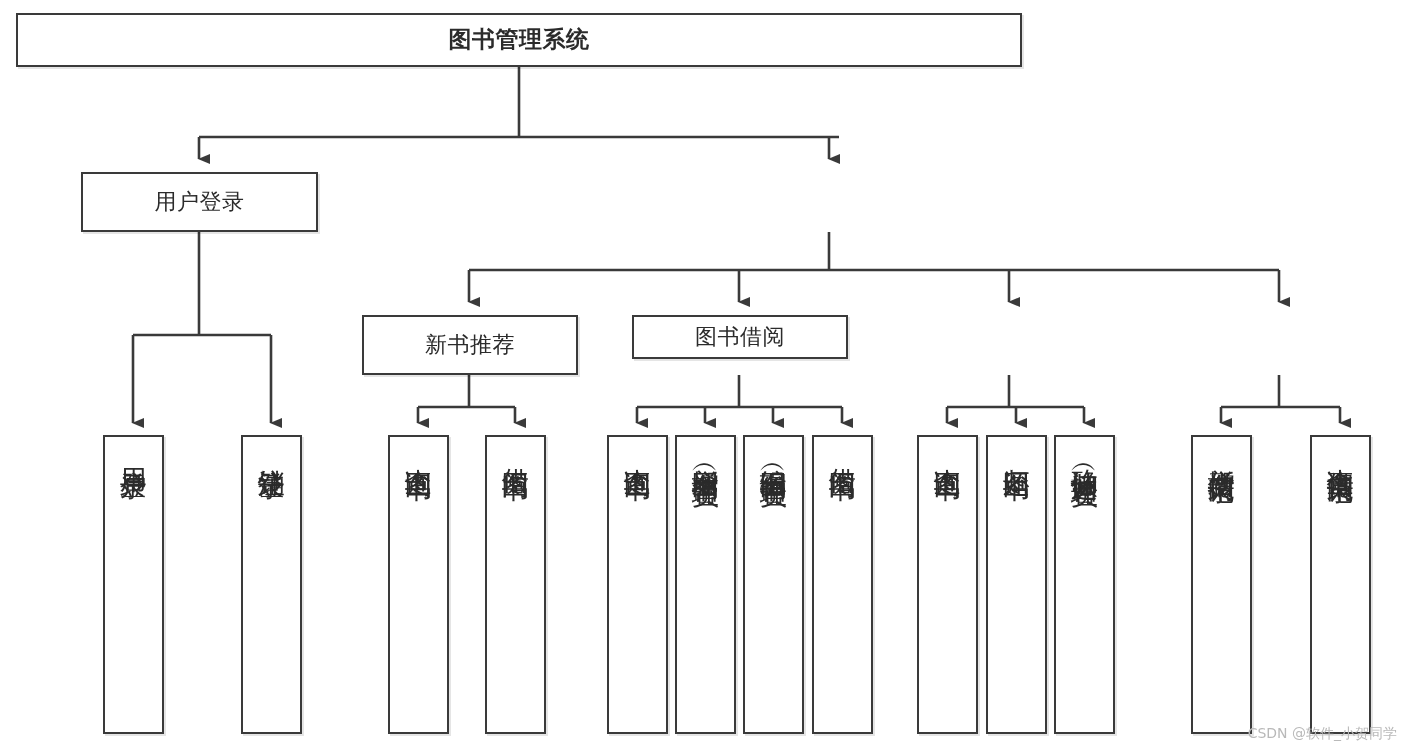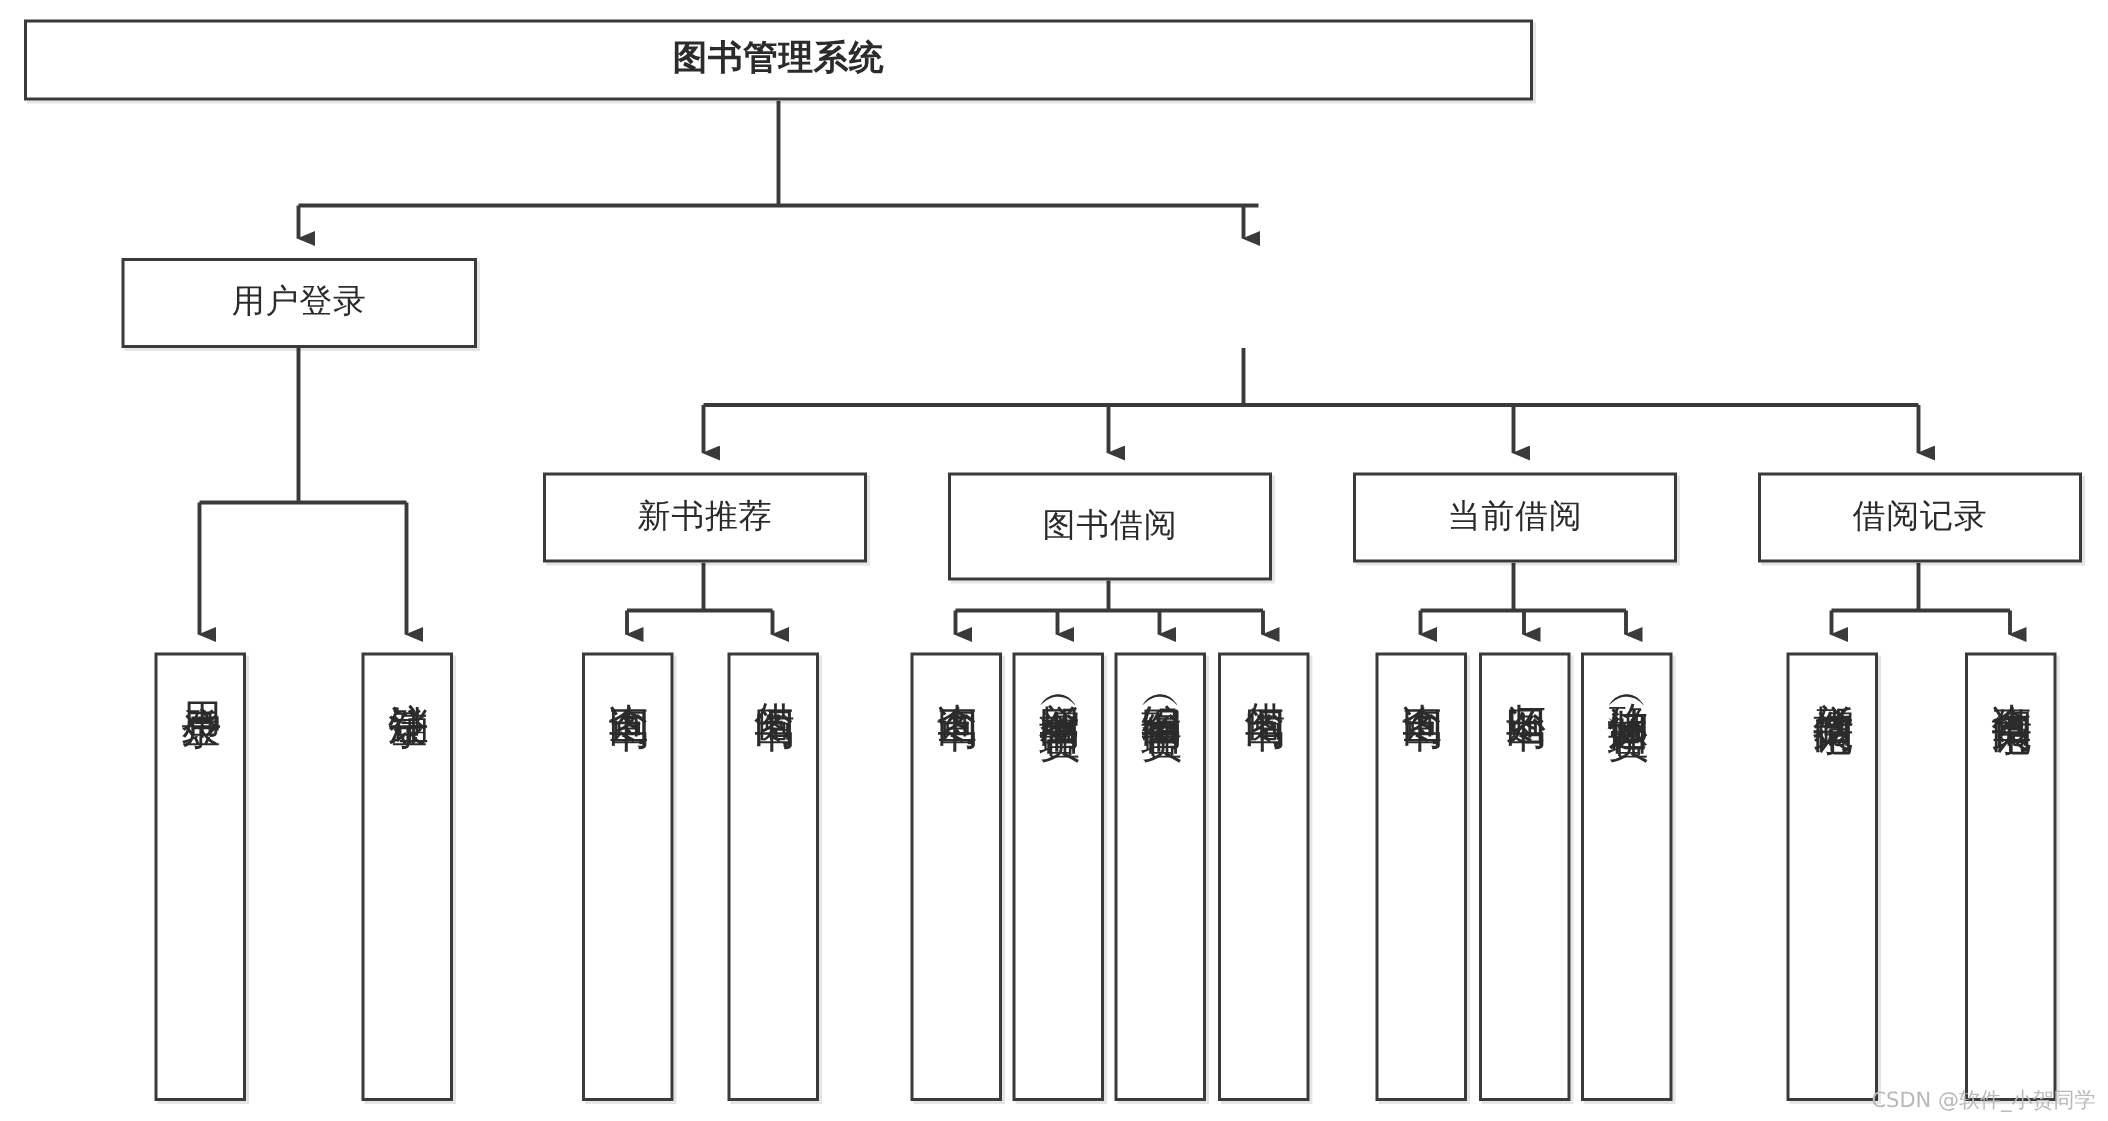--- a/index.html
+++ b/index.html
@@ -117,28 +117,22 @@
     <span class="lbl">图书管理系统</span>
   </div>
 
   <div class="node h" style="left:81px;top:172px;width:237px;height:60px;">
     <span class="lbl">用户登录</span>
   </div>
 
   <div class="node h" style="left:362px;top:315px;width:216px;height:60px;">
     <span class="lbl">新书推荐</span>
   </div>
-  <div class="node h" style="left:632px;top:315px;width:216px;height:72px;">
+  <div class="node h" style="left:632px;top:315px;width:216px;height:44px;">
     <span class="lbl">图书借阅</span>
-  </div>
-  <div class="node h" style="left:902px;top:315px;width:216px;height:60px;">
-    <span class="lbl">当前借阅</span>
-  </div>
-  <div class="node h" style="left:1172px;top:315px;width:216px;height:60px;">
-    <span class="lbl">借阅记录</span>
   </div>
 
   <div class="node v" style="left:103px;top:435px;width:61px;height:299px;">
     <span class="lbl">用户登录</span>
   </div>
   <div class="node v" style="left:241px;top:435px;width:61px;height:299px;">
     <span class="lbl">注销登录</span>
   </div>
 
   <div class="node v" style="left:388px;top:435px;width:61px;height:299px;">

